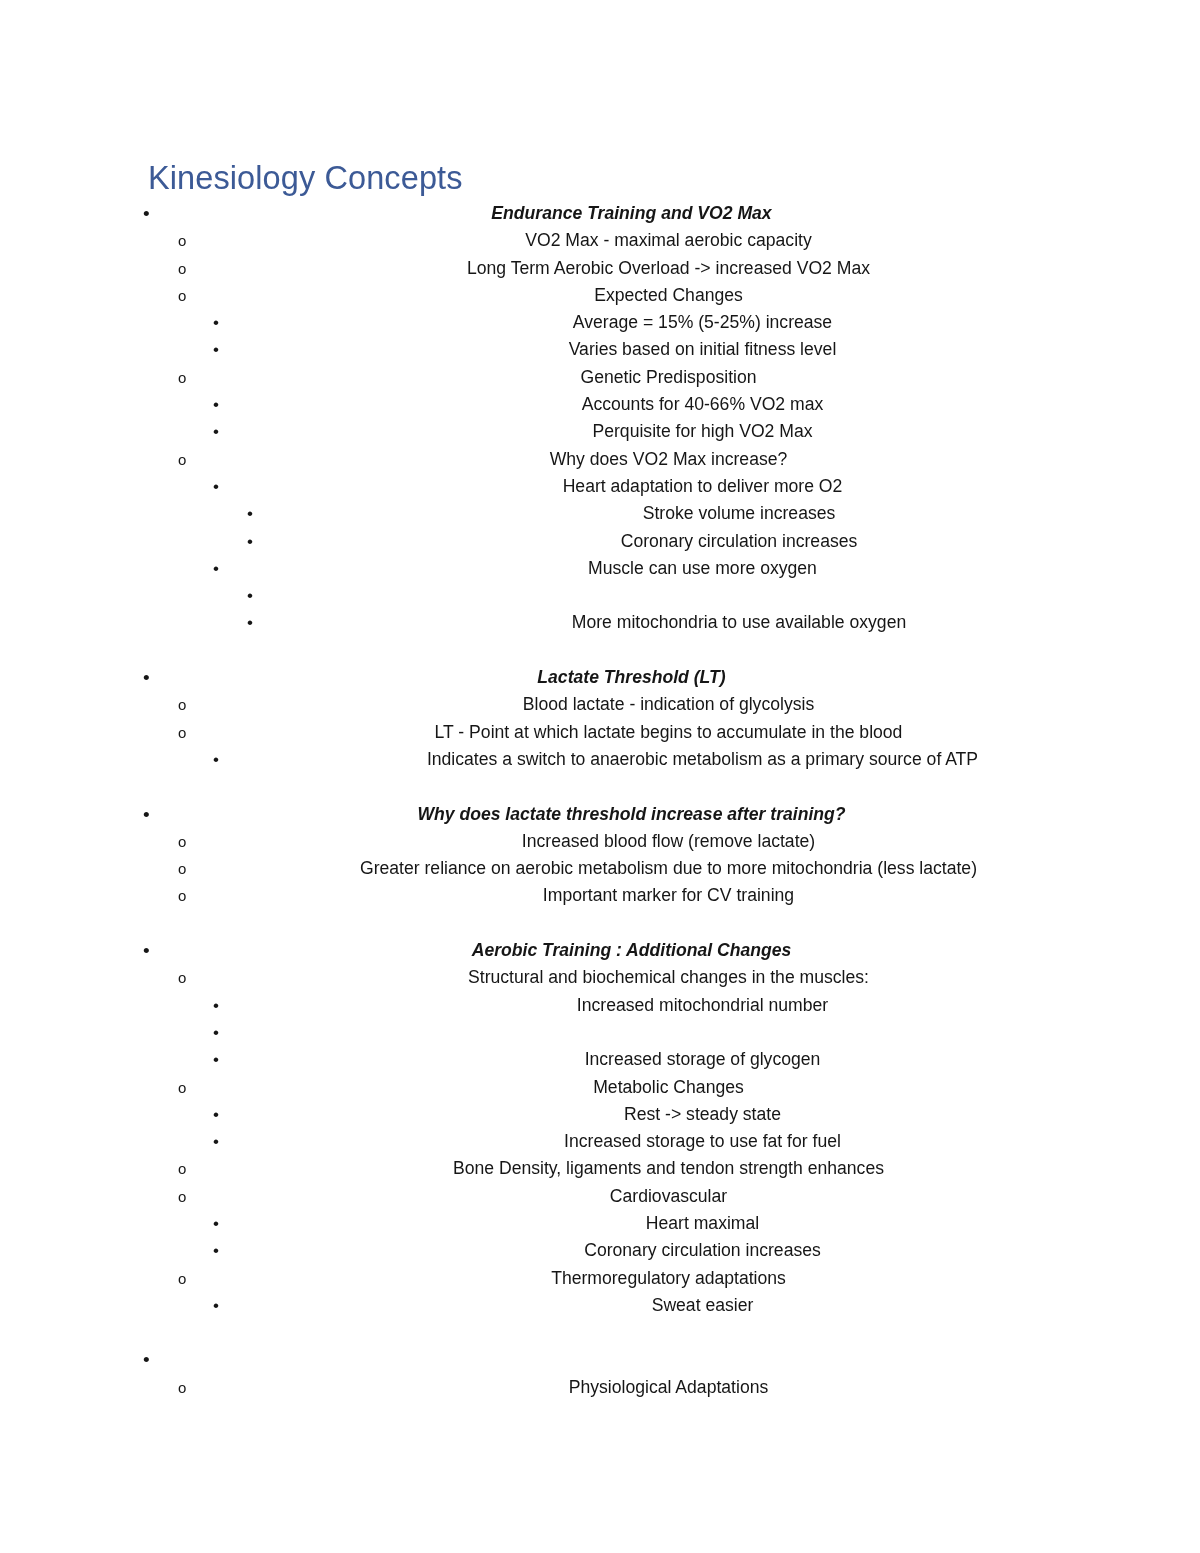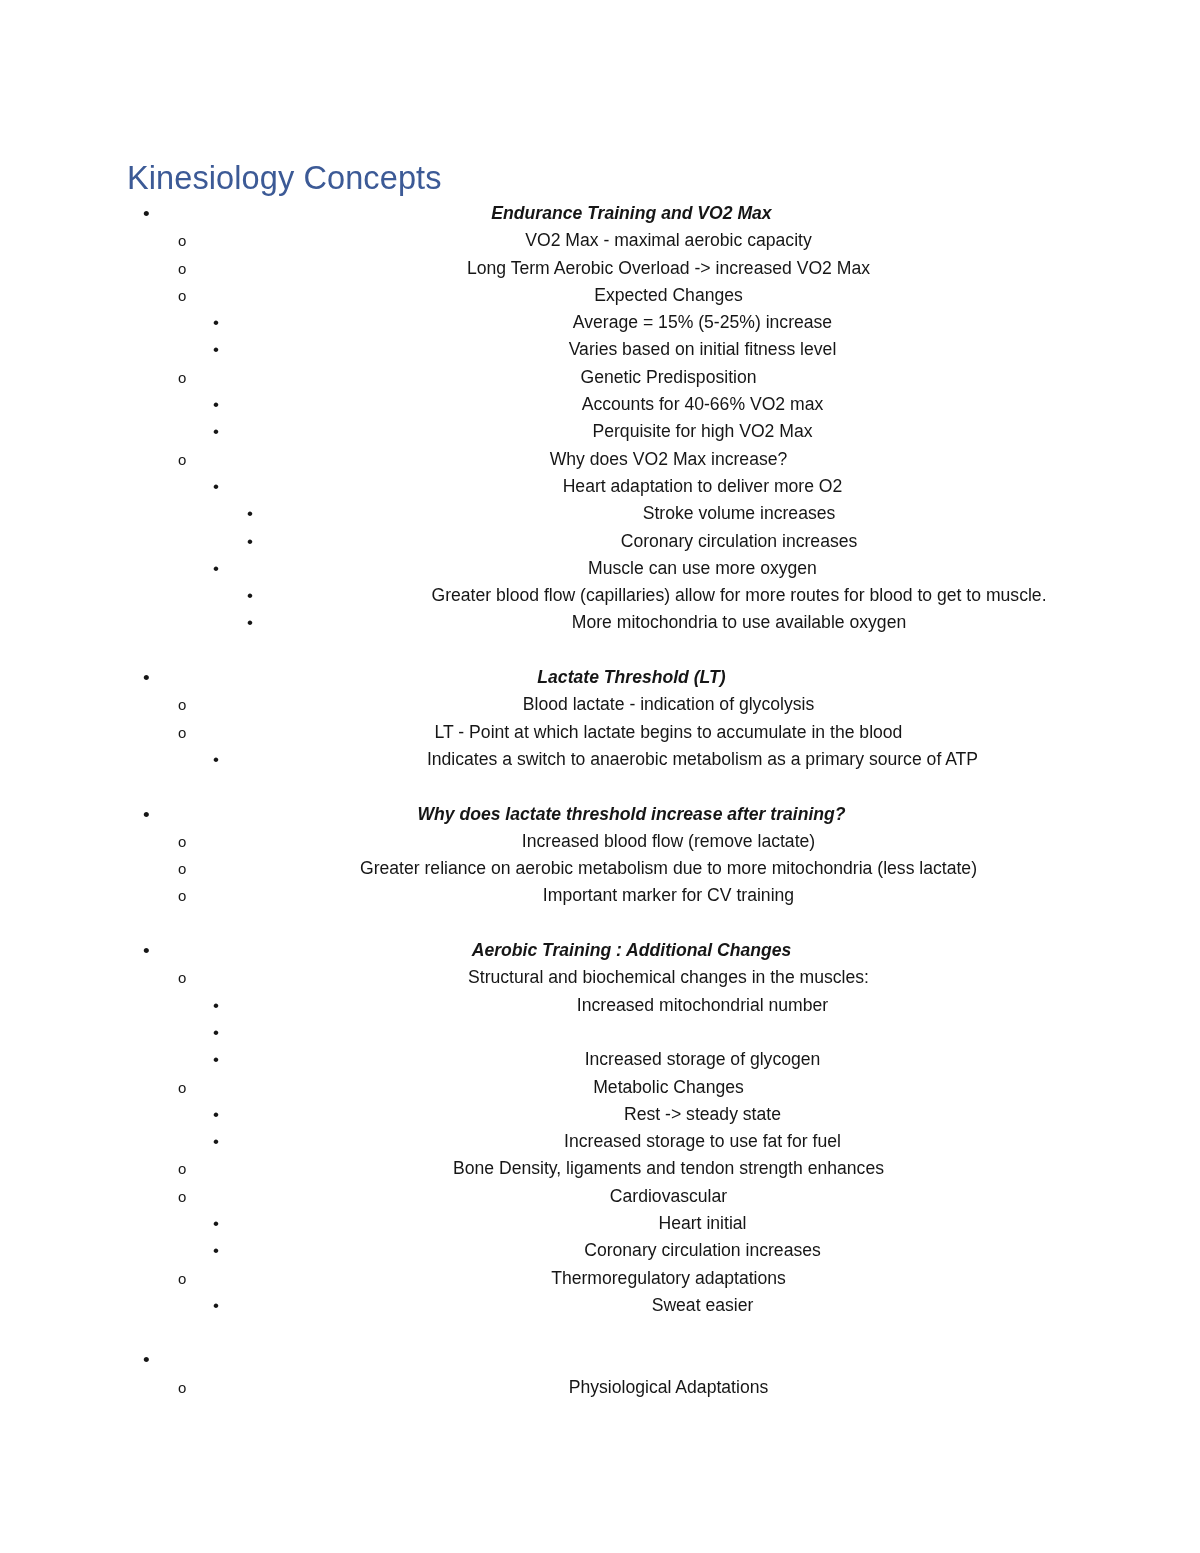--- a/index.html
+++ b/index.html
@@ -24,21 +24,21 @@
     position: absolute;
     left: 0;
     top: 0;
     width: 1200px;
     padding: 0;
   }
   h1.doc-title {
     margin: 0;
     padding: 0;
     position: absolute;
-    left: 127px;
+    left: 148px;
     top: 160px;
     font-size: 32.5px;
     font-weight: 400;
     letter-spacing: 0.1px;
     color: #3c5a96;
     font-family: "Liberation Sans", sans-serif;
     white-space: nowrap;
   }
 
   .list {
@@ -176,21 +176,20 @@
         <div class="row lv4">
           <span class="marker">•</span>
           <span class="txt">Coronary circulation increases</span>
         </div>
         <div class="row lv3">
           <span class="marker">•</span>
           <span class="txt">Muscle can use more oxygen</span>
         </div>
         <div class="row lv4 wrap">
           <span class="marker">•</span>
-          <span class="txt">Greater blood flow (capillaries) allow for more routes for blood to get to muscle.</span>
         </div>
         <div class="row lv4">
           <span class="marker">•</span>
           <span class="txt">More mitochondria to use available oxygen</span>
         </div>
         <span class="spacer"></span>
         <div class="row lv1">
           <span class="marker">•</span>
           <span class="txt">Lactate Threshold (LT)</span>
         </div>
@@ -258,21 +257,21 @@
         <div class="row lv2">
           <span class="marker">o</span>
           <span class="txt">Bone Density, ligaments and tendon strength enhances</span>
         </div>
         <div class="row lv2">
           <span class="marker">o</span>
           <span class="txt">Cardiovascular</span>
         </div>
         <div class="row lv3">
           <span class="marker">•</span>
-          <span class="txt">Heart initial</span>
+          <span class="txt">Heart maximal</span>
         </div>
         <div class="row lv3">
           <span class="marker">•</span>
           <span class="txt">Coronary circulation increases</span>
         </div>
         <div class="row lv2">
           <span class="marker">o</span>
           <span class="txt">Thermoregulatory adaptations</span>
         </div>
         <div class="row lv3">

